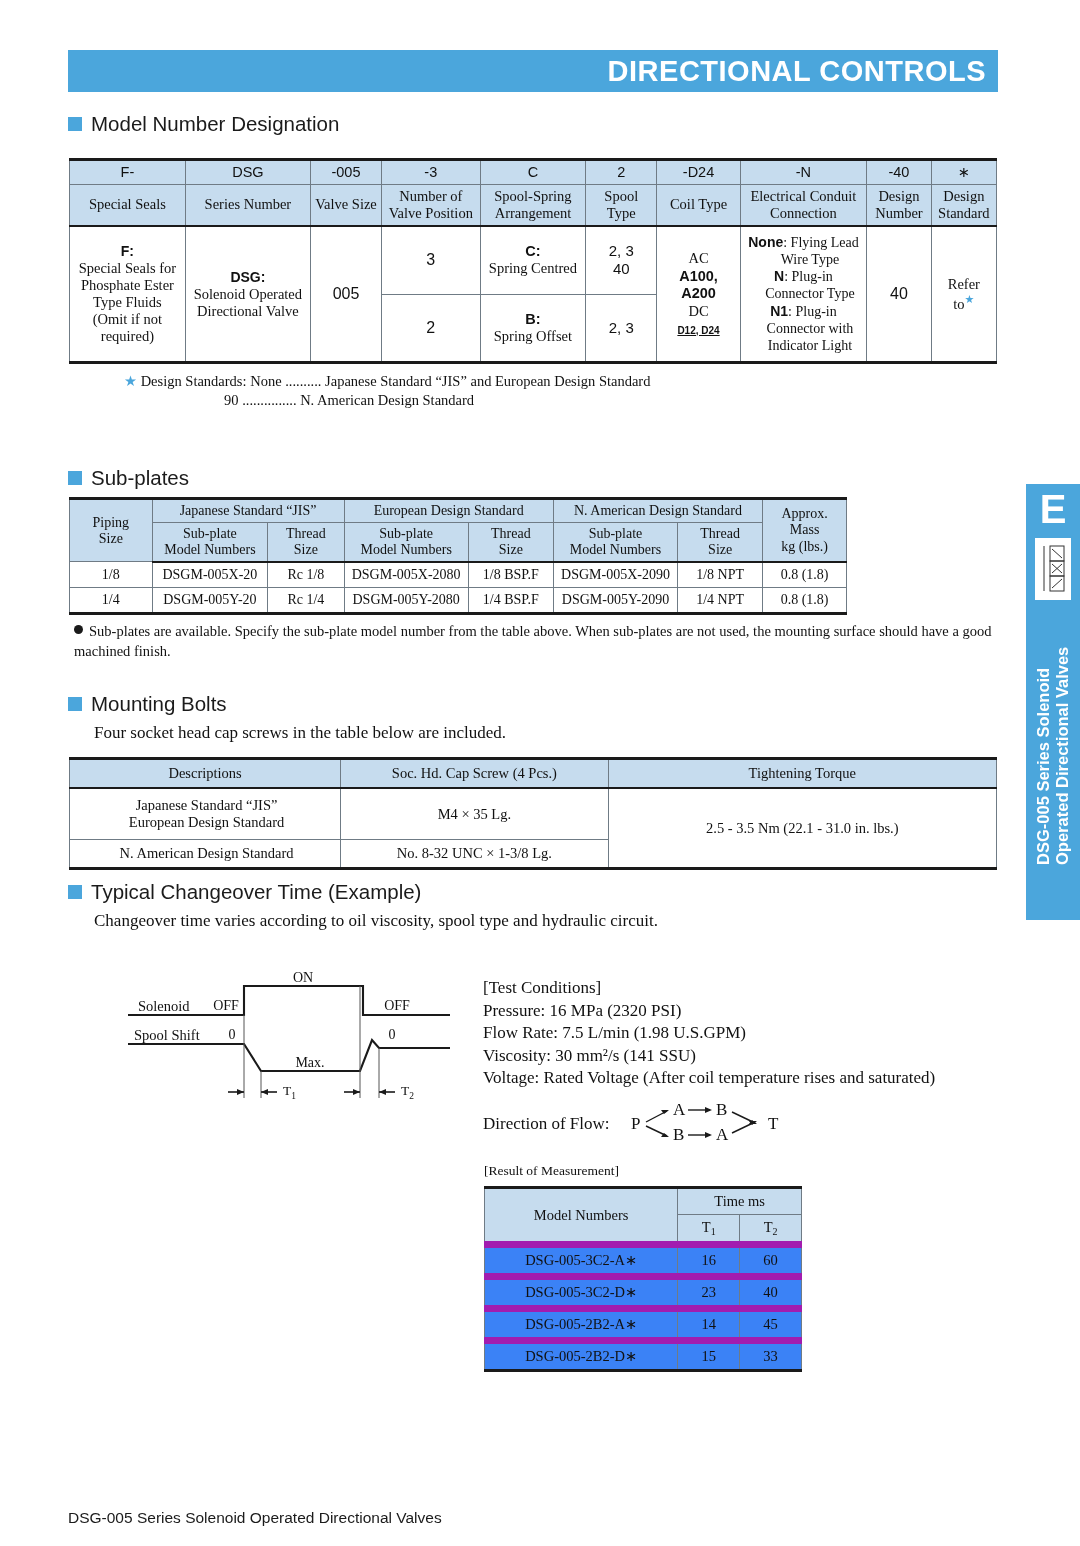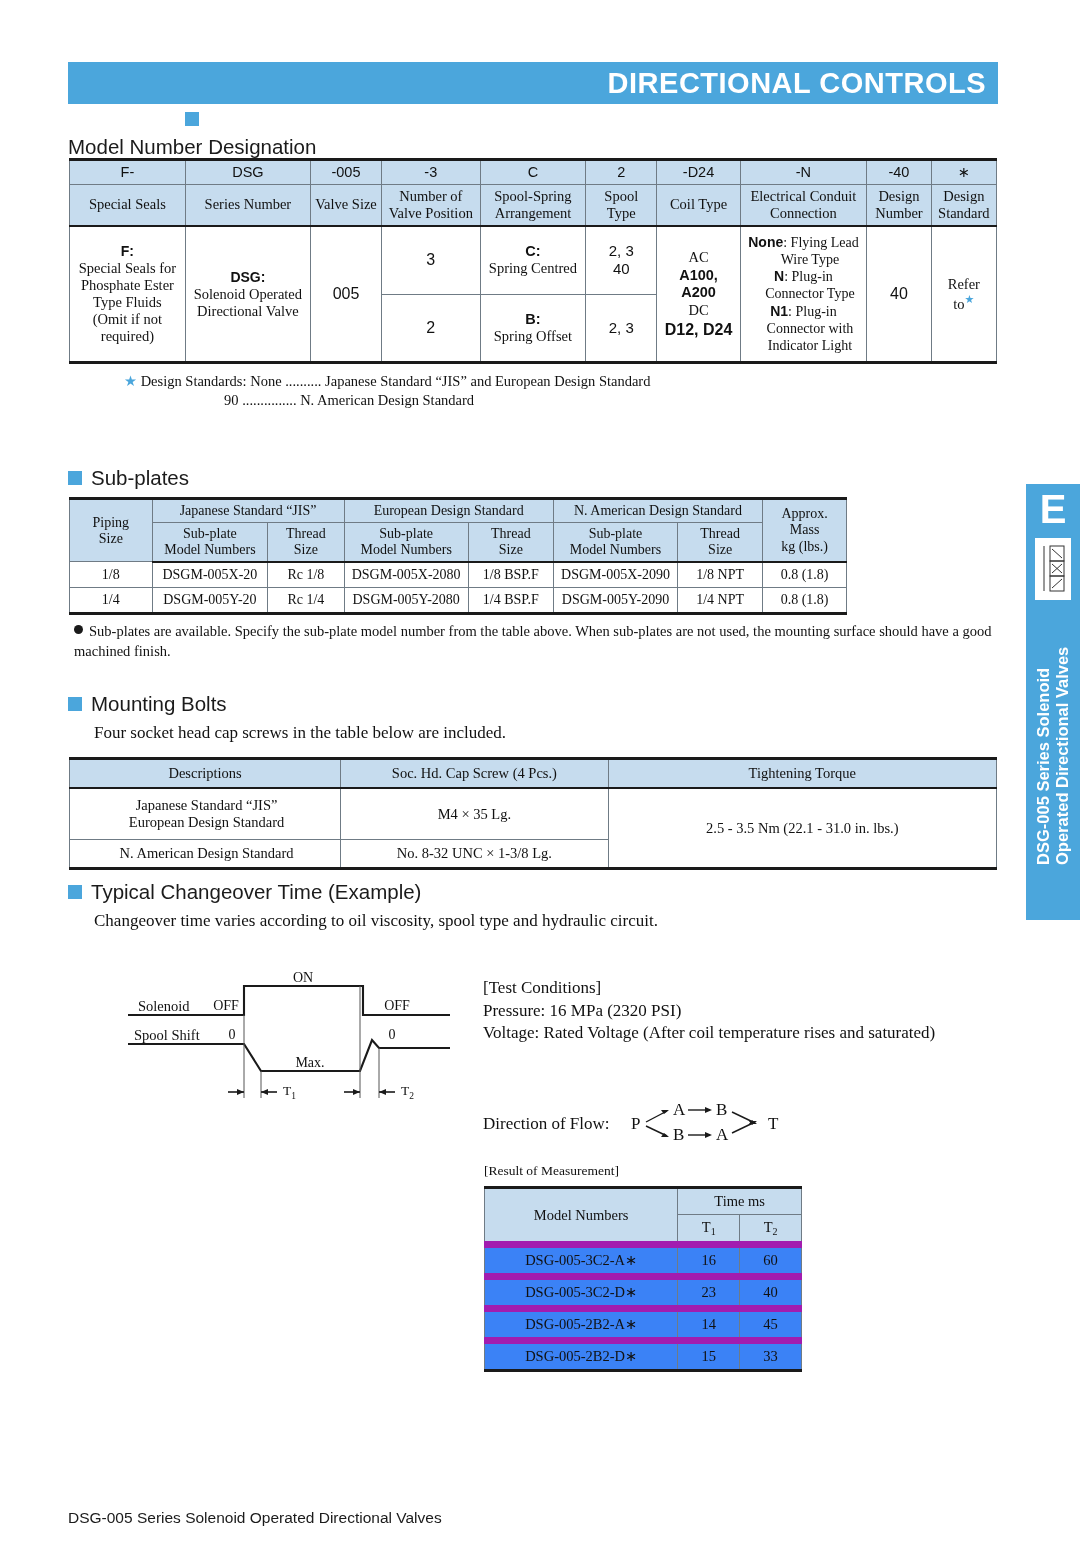--- a/index.html
+++ b/index.html
@@ -5,21 +5,21 @@
   html,body{margin:0;padding:0;}
   body{
     width:1080px;height:1546px;
     background:#ffffff;
     font-family:"Liberation Serif", serif;
     position:relative;
     overflow:hidden;
   }
   
   .banner{
-    position:absolute;left:68px;top:62px;width:930px;height:42px;
+    position:absolute;left:68px;top:50px;width:930px;height:42px;
     background:#4ba6dc;
     display:flex;align-items:center;justify-content:flex-end;
   }
   .banner-title{
     font-family:"Liberation Sans", sans-serif;
     font-weight:bold;font-size:29px;color:#ffffff;
     letter-spacing:.5px;padding-right:12px;
   }
   
   .sec-head{
@@ -134,21 +134,21 @@
     margin-left:4px;
   }
 </style>
 </head>
 <body>
 
 <div class="banner">
   <span class="banner-title">DIRECTIONAL CONTROLS</span>
 </div>
 
-<div class="sec-head" style="left:68px;top:112px;flex-direction:column;">
+<div class="sec-head" style="left:68px;top:112px;">
   <span class="sec-bullet"></span>
   <span>Model Number Designation</span>
 </div>
 
 <table class="tbl" id="model-table">
   <tbody>
       <tr>
     <td class="hdr-blue mn-code topline" style="width:115px">F-</td>
     <td class="hdr-blue mn-code topline" style="width:125px">DSG</td>
     <td class="hdr-blue mn-code topline" style="width:67px">-005</td>
@@ -203,21 +203,21 @@
       <span>Spring Centred</span>
     </td>
     <td class="bold" style="font-family:'Liberation Sans',sans-serif;font-size:15px;line-height:1.2;">
       <span>2, 3</span><br>
       <span>40</span>
     </td>
     <td class="botline lft" rowspan="2" style="padding:7px 6px;line-height:1.22;">
       <span>AC</span><br>
       <b style="font-family:'Liberation Sans',sans-serif;font-size:14.5px;">A100, A200</b><br>
       <span>DC</span><br>
-      <b style="font-family:'Liberation Sans',sans-serif;font-size:16px;">D12, D24</b>
+      <b style="font-family:'Liberation Sans',sans-serif;font-size:10px;text-decoration:underline;">D12, D24</b>
     </td>
     <td class="botline lft" rowspan="2" style="padding:7px 5px;line-height:1.2;font-size:14px;">
       <span class="indent-hang"><b style="font-family:'Liberation Sans',sans-serif;">None</b><span>: Flying Lead Wire Type</span></span>
       <span class="indent-hang"><b style="font-family:'Liberation Sans',sans-serif;">N</b><span>: Plug-in Connector Type</span></span>
       <span class="indent-hang"><b style="font-family:'Liberation Sans',sans-serif;">N1</b><span>: Plug-in Connector with Indicator Light</span></span>
     </td>
     <td class="botline bold" rowspan="2" style="font-family:'Liberation Sans',sans-serif;font-size:16px;">40</td>
     <td class="botline" rowspan="2" style="font-size:14.5px;">
       <span>Refer to</span><span class="star" style="font-size:11px;vertical-align:6px;">★</span>
     </td>
@@ -380,20 +380,22 @@
     <polygon points="240,124 233,121 233,127" fill="#1a1a1a" stroke="none"></polygon>
     <line x1="259" y1="124" x2="275" y2="124"></line>
     <polygon points="259,124 266,121 266,127" fill="#1a1a1a" stroke="none"></polygon>
   </g>
   <text x="281" y="127" font-size="13.5"><tspan>T</tspan><tspan font-size="9.5" dy="4">2</tspan></text>
 </svg>
 
 <div id="test-cond">
   <div>[Test Conditions]</div>
   <div>Pressure: 16 MPa (2320 PSI)</div>
+  <div>Flow Rate: 7.5 L/min (1.98 U.S.GPM)</div>
+  <div>Viscosity: 30 mm²/s (141 SSU)</div>
   <div>Voltage: Rated Voltage (After coil temperature rises and saturated)</div>
 </div>
 
 <svg id="flow-dir" viewBox="0 0 330 48">
   <text x="0" y="31" font-size="17">Direction of Flow:</text>
   <text x="148" y="31" font-size="17">P</text>
   <text x="190" y="17" font-size="17">A</text>
   <text x="233" y="17" font-size="17">B</text>
   <text x="190" y="42" font-size="17">B</text>
   <text x="233" y="42" font-size="17">A</text>

